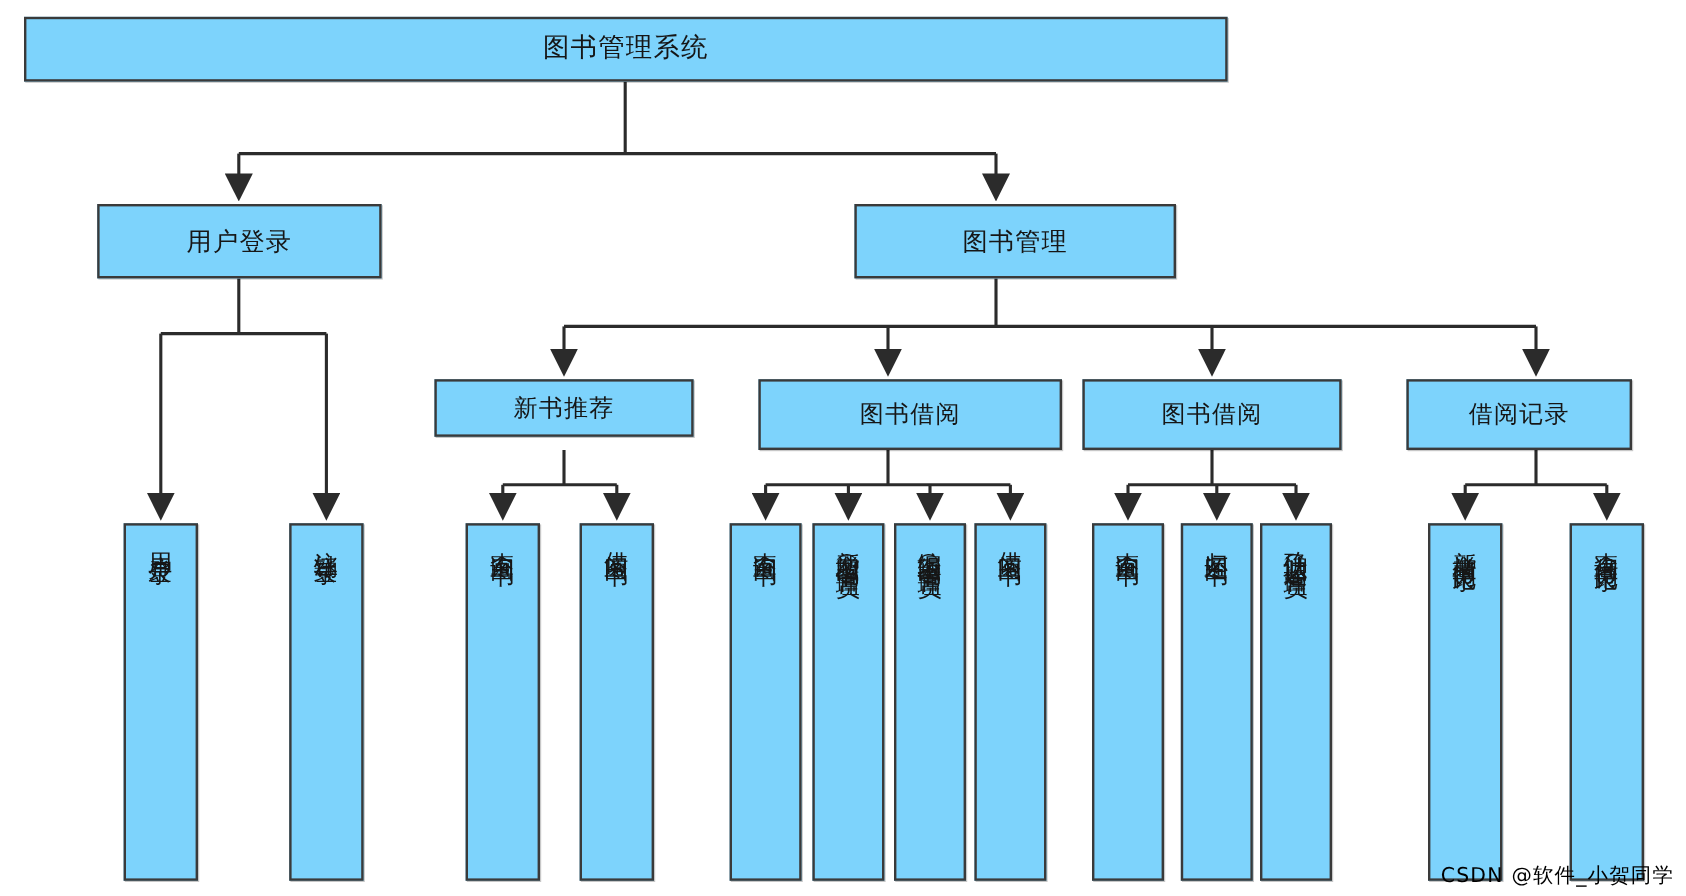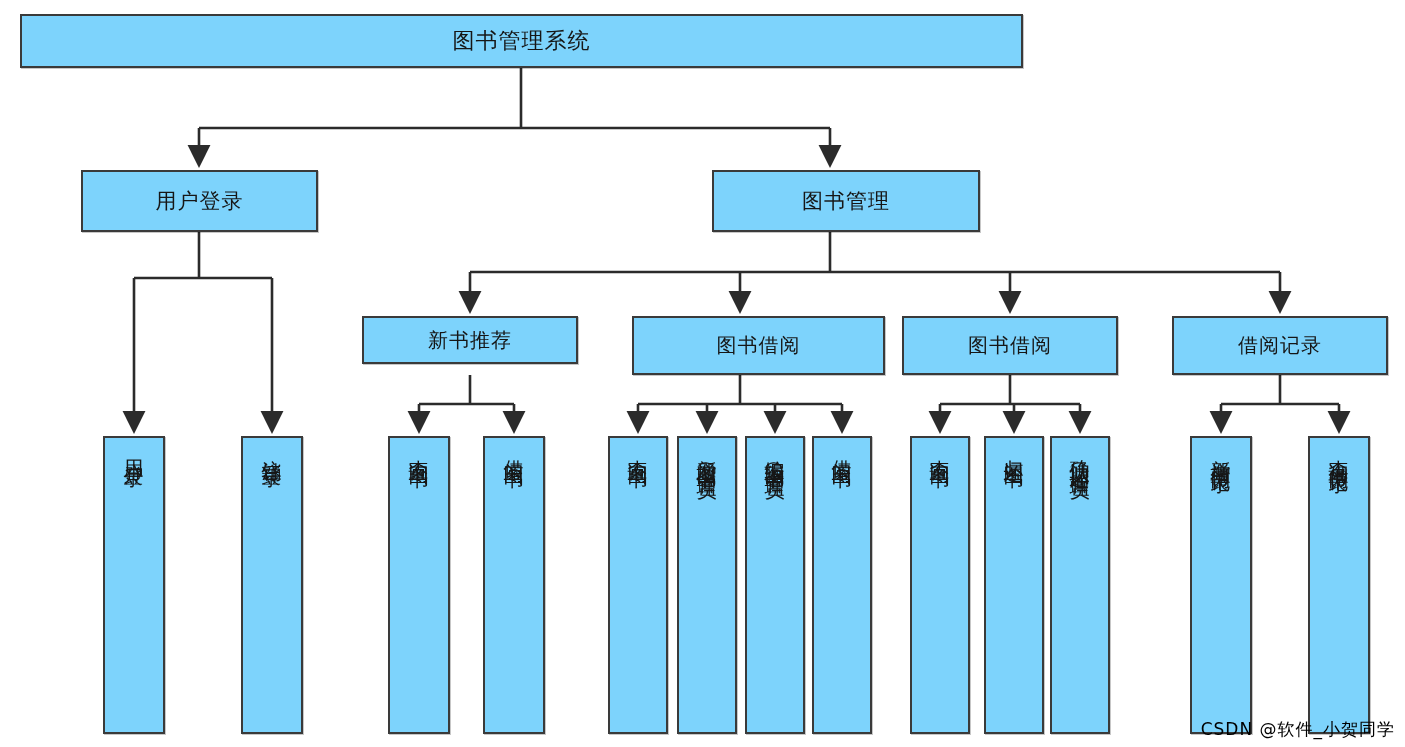--- a/index.html
+++ b/index.html
@@ -141,21 +141,21 @@
 
   <div class="node level3" style="left: 362px; top: 316px; width: 216px; height: 48px;">
     <span class="label">新书推荐</span>
   </div>
   <div class="node level3" style="left: 632px; top: 316px; width: 253px; height: 59px;">
     <span class="label">图书借阅</span>
   </div>
   <div class="node level3" style="left: 902px; top: 316px; width: 216px; height: 59px;">
     <span class="label">图书借阅</span>
   </div>
-  <div class="node level3" style="left: 1172px; top: 316px; width: 216px; height: 59px;">
+  <div class="node level3" style="left: 1172px; top: 316px; width: 188px; height: 59px;">
     <span class="label">借阅记录</span>
   </div>
 
   <div class="node leaf" style="left: 103px; top: 436px; width: 62px; height: 298px;">
     <span class="label">用户登录</span>
   </div>
   <div class="node leaf" style="left: 241px; top: 436px; width: 62px; height: 298px;">
     <span class="label">注销登录</span>
   </div>
   <div class="node leaf" style="left: 388px; top: 436px; width: 62px; height: 298px;">

